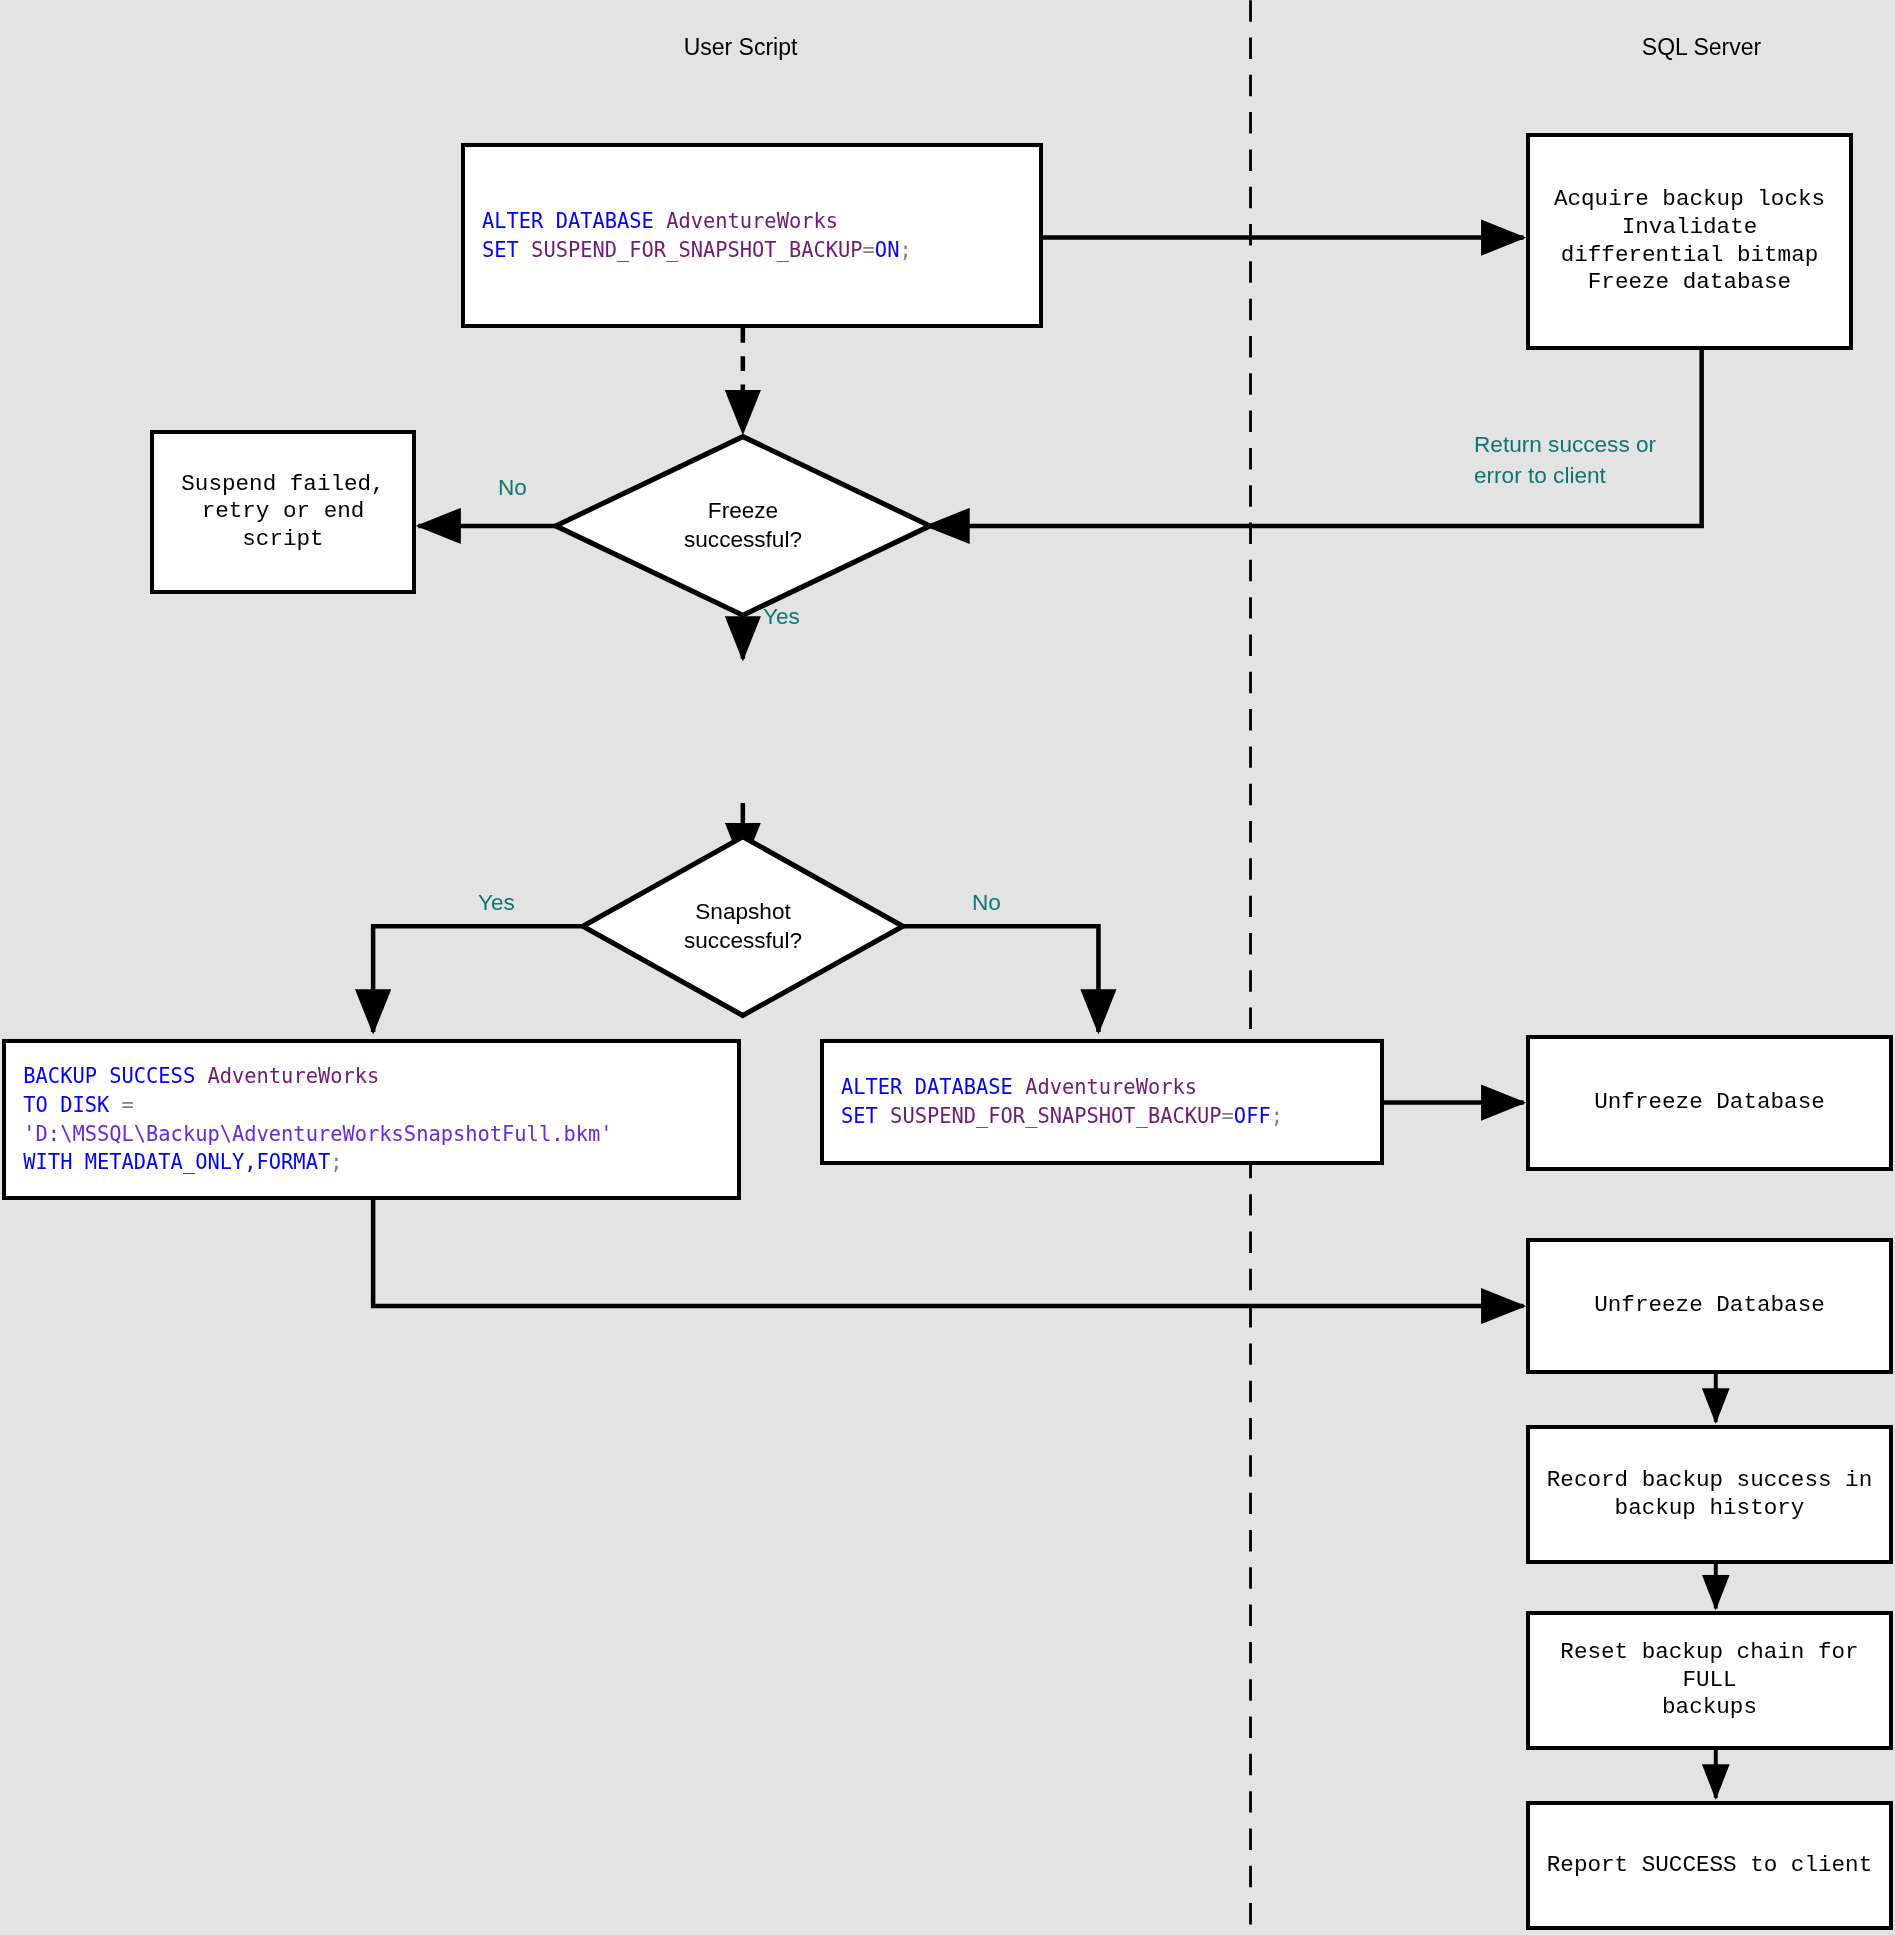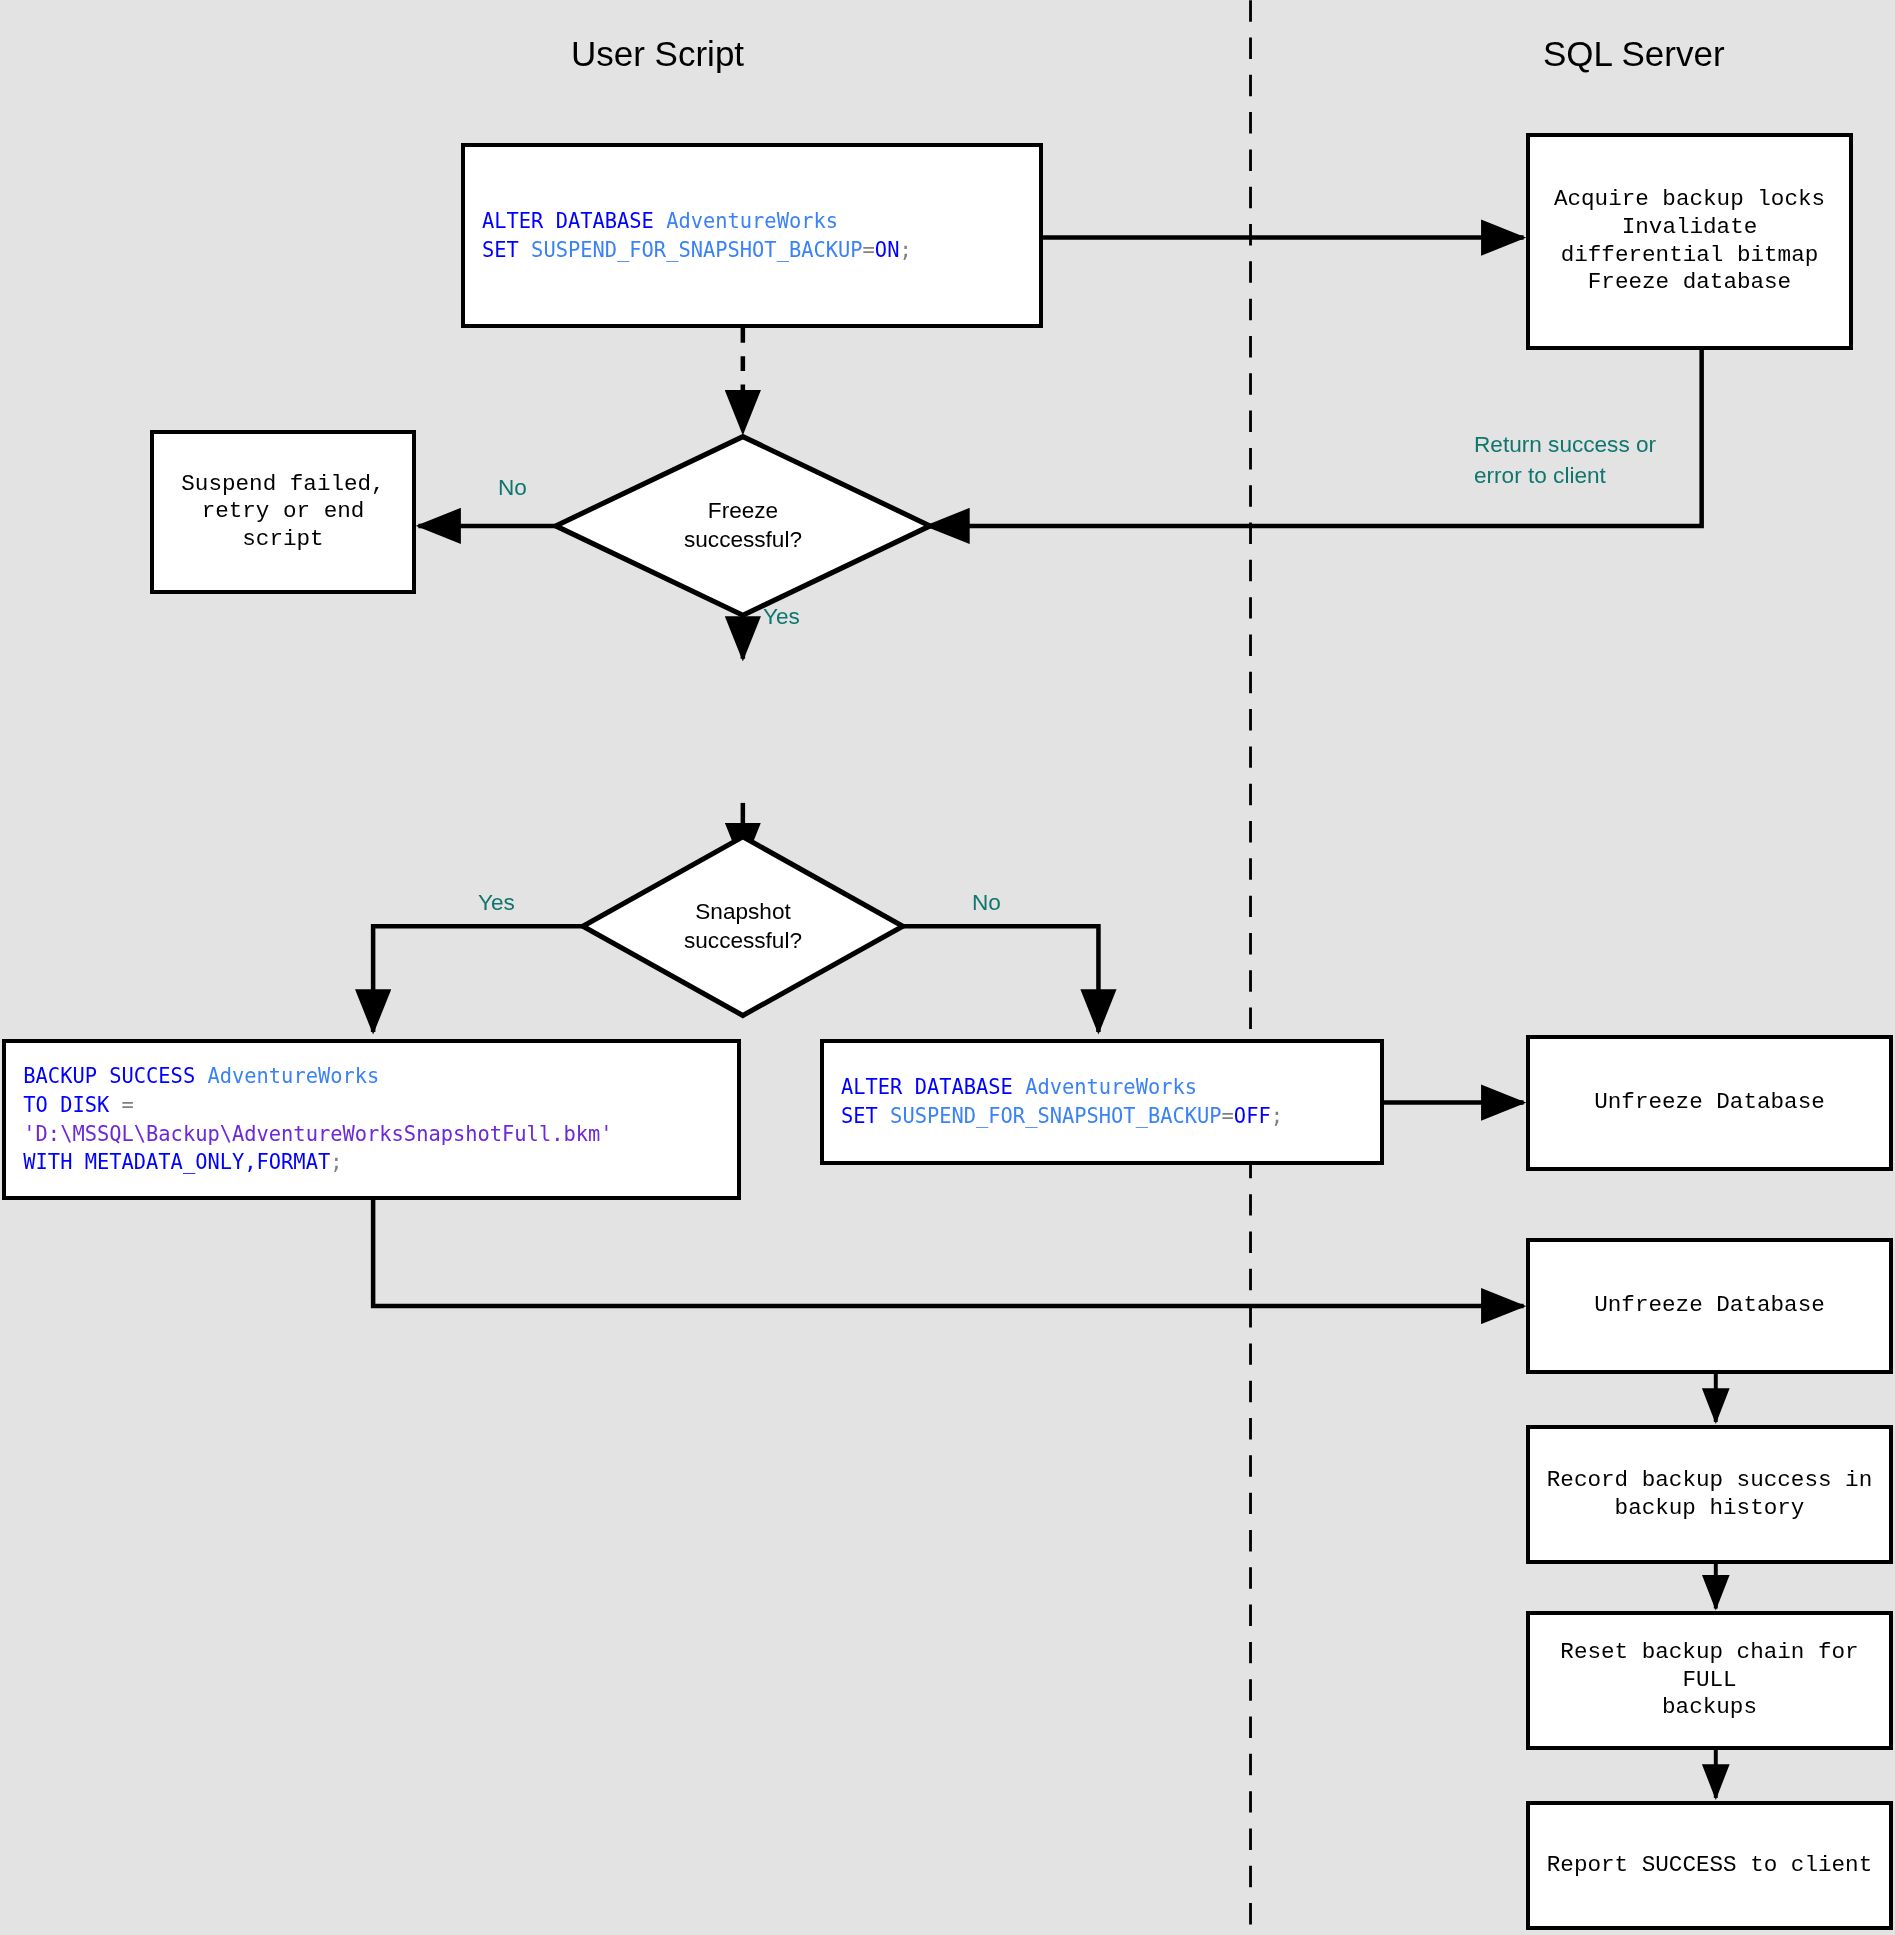--- a/index.html
+++ b/index.html
@@ -19,22 +19,22 @@
   svg.layer {
     position: absolute;
     top: 0;
     left: 0;
     width: 1895px;
     height: 1936px;
     pointer-events: none;
   }
   .lane-title {
     position: absolute;
-    text-align: left;
-    font-size: 35px;
+    text-align: center;
+    font-size: 23px;
     color: #000;
     white-space: nowrap;
     font-family: "Liberation Sans", sans-serif;
   }
   .node {
     position: absolute;
     background: #ffffff;
     border: 4px solid #000000;
     box-sizing: border-box;
     display: flex;
@@ -63,21 +63,21 @@
     padding: 0 0 0 17px;
     font-family: "DejaVu Sans Mono", monospace;
     font-size: 20.4px;
     line-height: 1.42;
     color: #000;
     white-space: pre;
   }
   .kw   { color: #0000ff; }
   .str  { color: #6d28d9; }
   .op   { color: #808080; }
-  .plain{ color: #3b82f6; }
+  .plain{ color: #701a75; }
   .diamond-wrap {
     position: absolute;
   }
   .diamond-label {
     position: absolute;
     left: 0;
     top: 0;
     width: 100%;
     height: 100%;
     display: flex;

